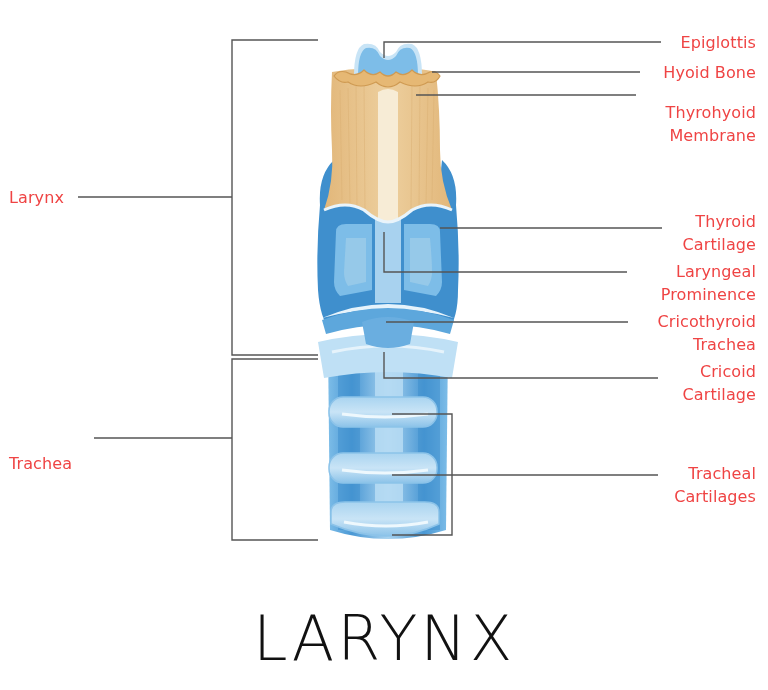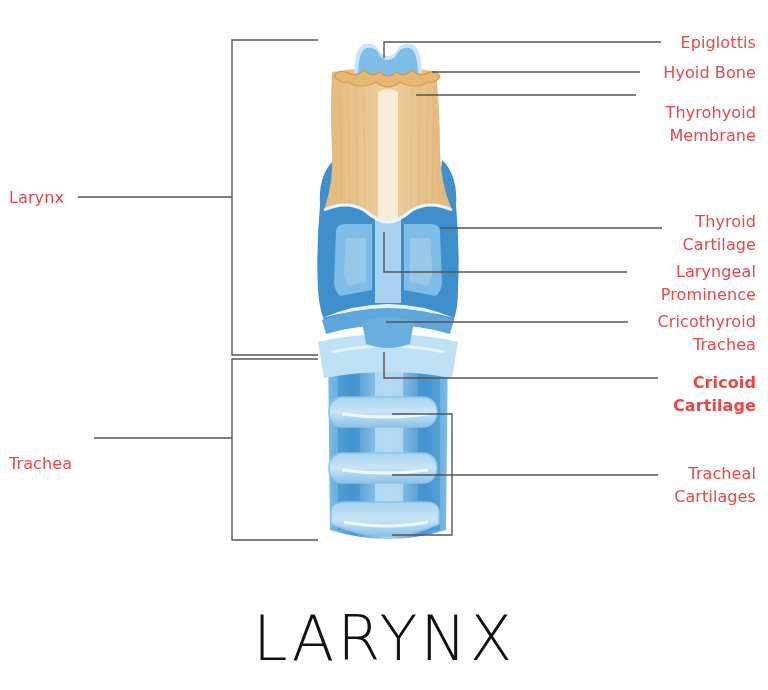--- a/index.html
+++ b/index.html
@@ -152,21 +152,21 @@
   <span>Cartilage</span>
 </div>
 <div class="lbl right" style="top:260px;">
   <span>Laryngeal</span>
   <span>Prominence</span>
 </div>
 <div class="lbl right" style="top:310px;">
   <span>Cricothyroid</span>
   <span>Trachea</span>
 </div>
-<div class="lbl right" style="top:371px;font-weight:bold;">
+<div class="lbl right" style="top:360px;">
   <span>Cricoid</span>
   <span>Cartilage</span>
 </div>
 <div class="lbl right" style="top:462px;">
   <span>Tracheal</span>
   <span>Cartilages</span>
 </div>
 
 <div class="title">LARYNX</div>
 

